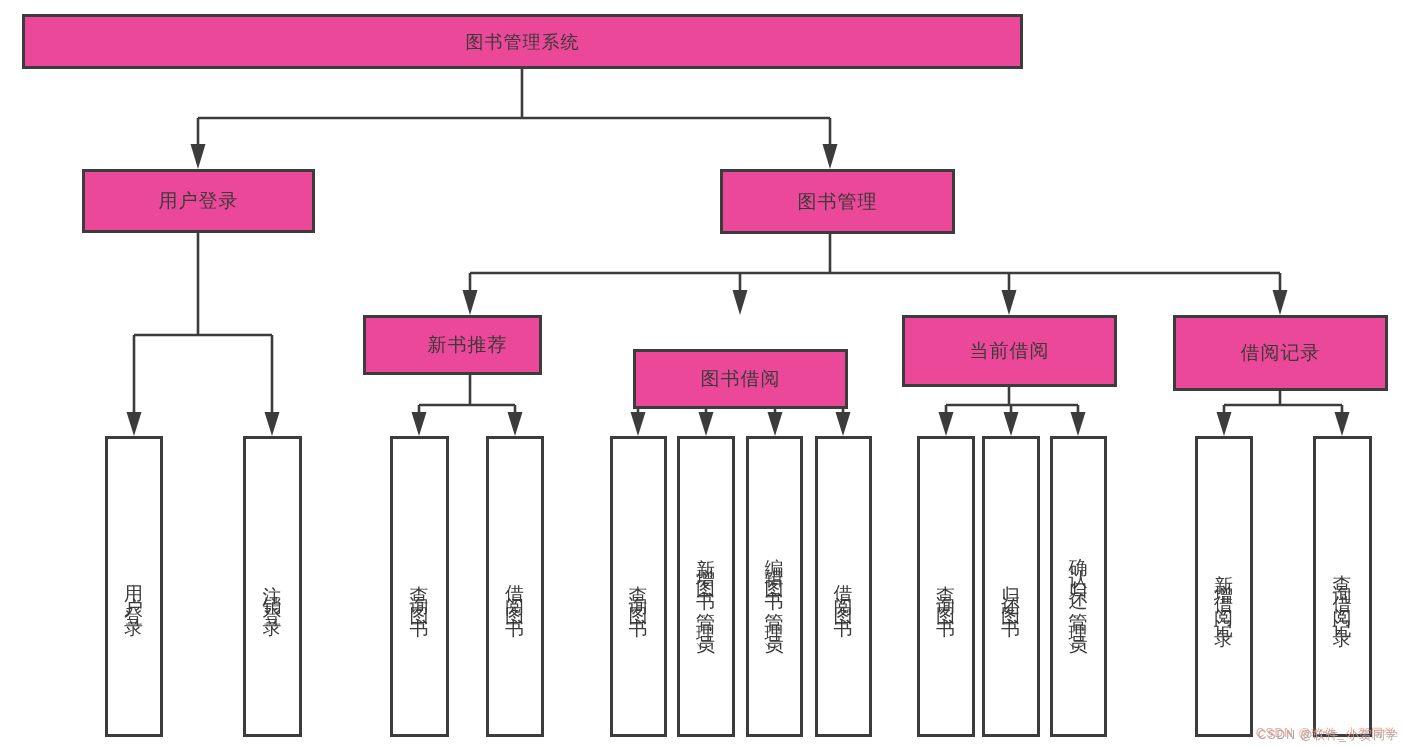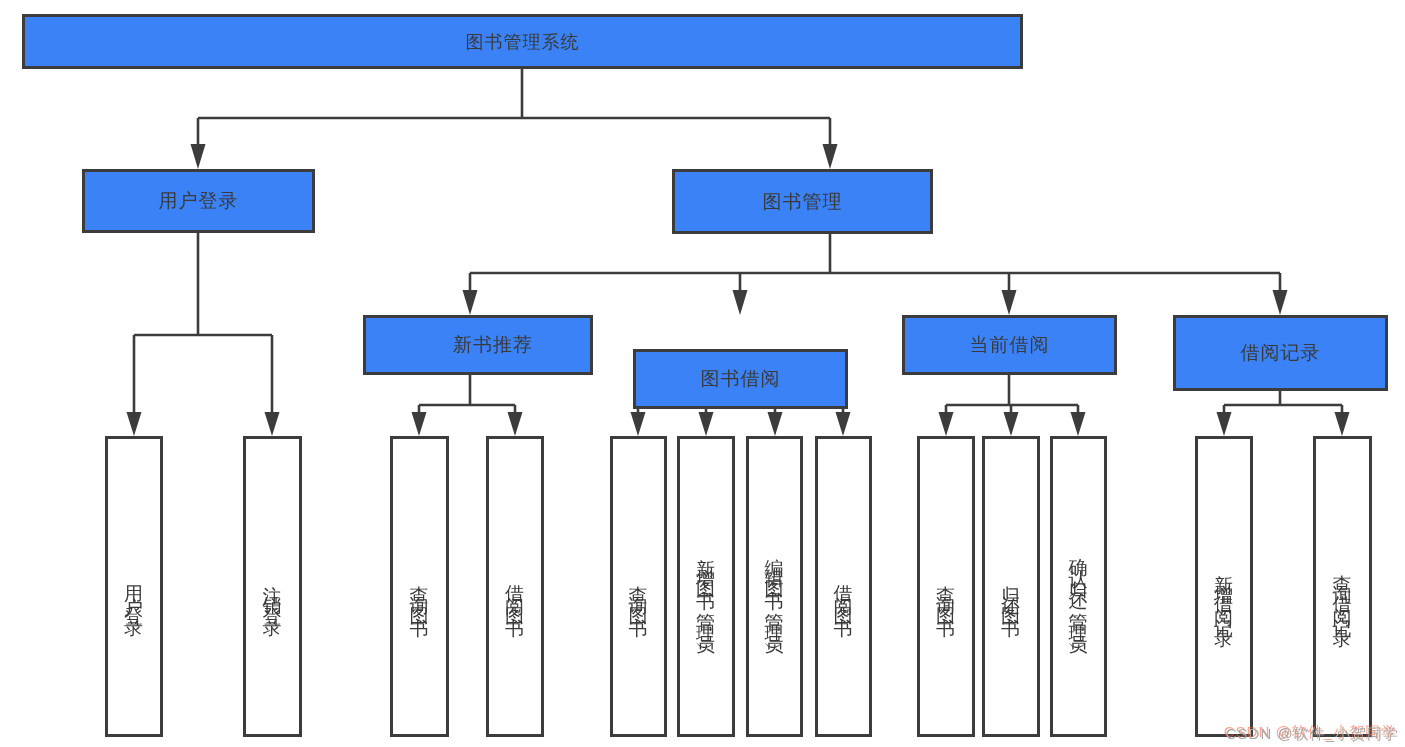--- a/index.html
+++ b/index.html
@@ -8,21 +8,21 @@
     width:1405px;height:747px;
     background:#ffffff;
     font-family:"Liberation Sans", sans-serif;
     overflow:hidden;
   }
   #wires{position:absolute;left:0;top:0;width:1405px;height:747px;}
   .box{
     position:absolute;
     box-sizing:border-box;
     border:3px solid #3c3c3c;
-    background:#3b82f6;
+    background:#ec4899;
     display:flex;align-items:center;justify-content:center;
     color:#3a3a3a;
     font-size:19px;
     letter-spacing:1px;
     white-space:nowrap;
   }
   .box.root{font-size:18px;}
   .vbox{
     position:absolute;
     box-sizing:border-box;
@@ -35,21 +35,21 @@
   .vbox span{
     writing-mode:vertical-rl;
     text-orientation:mixed;
     letter-spacing:11px;
     line-height:1;
     margin-bottom:-11px; 
   }
   .watermark{
     position:absolute;
     right:6px;bottom:3px;
-    font-size:15px;
+    font-size:12px;
     color:#a6a6a6;
     letter-spacing:1px;
     text-shadow:-2px -2px 0 rgba(252,85,49,0.55);
     white-space:nowrap;
   }
 </style>
 </head>
 <body>
 
 <div id="canvas">
@@ -123,25 +123,25 @@
       <polygon points="1070.5,412 1085.5,412 1078,436"></polygon>
 
       <polygon points="1216.5,412 1231.5,412 1224,436"></polygon>
       <polygon points="1334.5,412 1349.5,412 1342,436"></polygon>
     </g>
   </svg>
 
   <div class="box root" style="left:22px;top:14px;width:1001px;height:55px;">图书管理系统</div>
 
   <div class="box" style="left:82px;top:169px;width:233px;height:64px;">用户登录</div>
-  <div class="box" style="left:672px;top:169px;width:261px;height:65px;">图书管理</div>
+  <div class="box" style="left:720px;top:169px;width:235px;height:65px;">图书管理</div>
 
-  <div class="box" style="left:363px;top:315px;width:230px;height:60px;padding-left:30px;">新书推荐</div>
+  <div class="box" style="left:363px;top:315px;width:179px;height:60px;padding-left:30px;">新书推荐</div>
   <div class="box" style="left:633px;top:315px;width:215px;height:60px;margin-top:34px;">图书借阅</div>
-  <div class="box" style="left:902px;top:315px;width:215px;height:60px;">当前借阅</div>
+  <div class="box" style="left:902px;top:315px;width:215px;height:72px;">当前借阅</div>
   <div class="box" style="left:1173px;top:315px;width:215px;height:76px;">借阅记录</div>
 
   <div class="vbox" style="left:105px;top:436px;width:58px;height:301px;">
     <span>用户登录</span>
     </div>
   <div class="vbox" style="left:243px;top:436px;width:59px;height:301px;">
     <span>注销登录</span>
     </div>
 
   <div class="vbox" style="left:390px;top:436px;width:59px;height:301px;">

